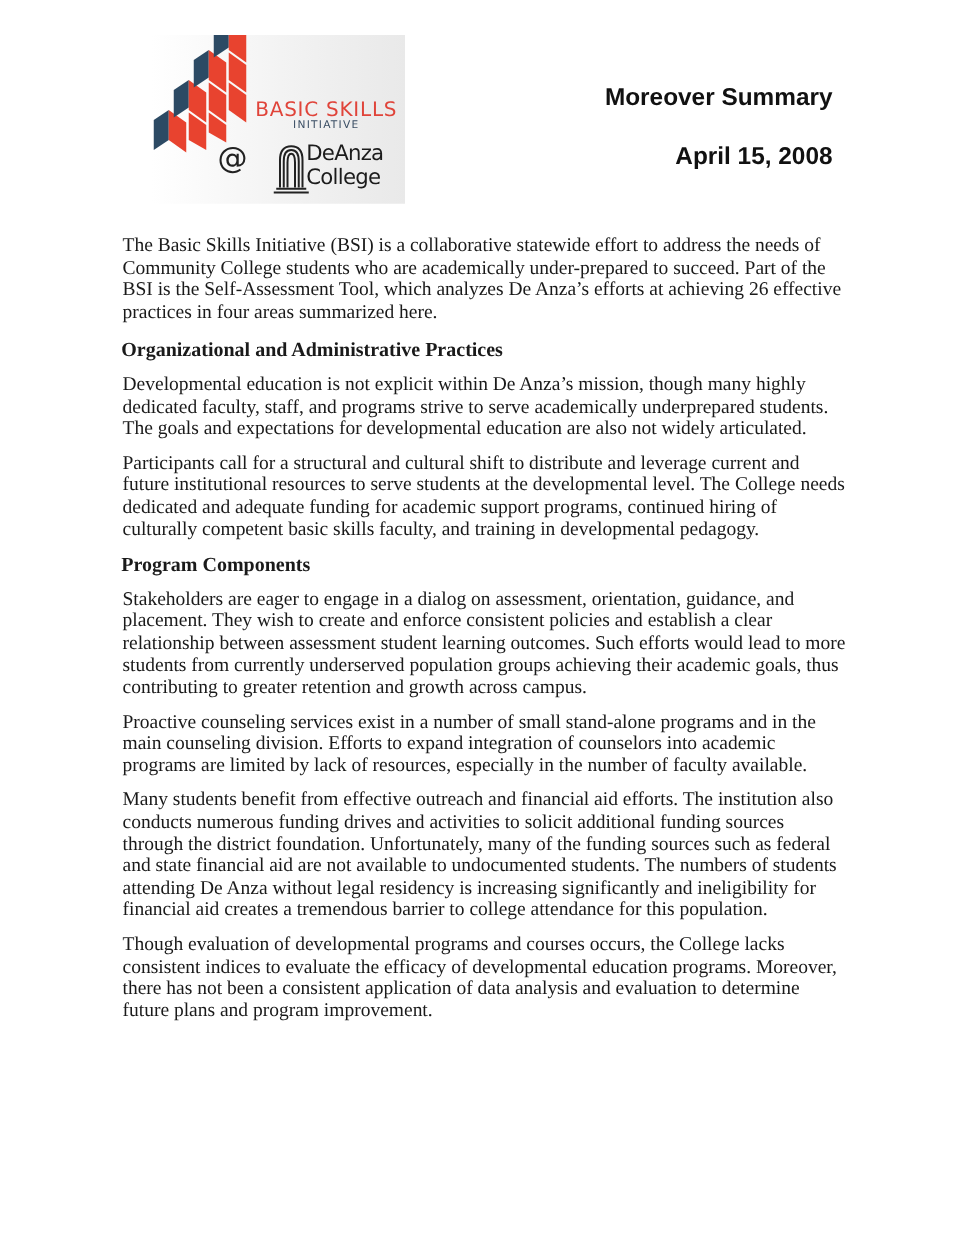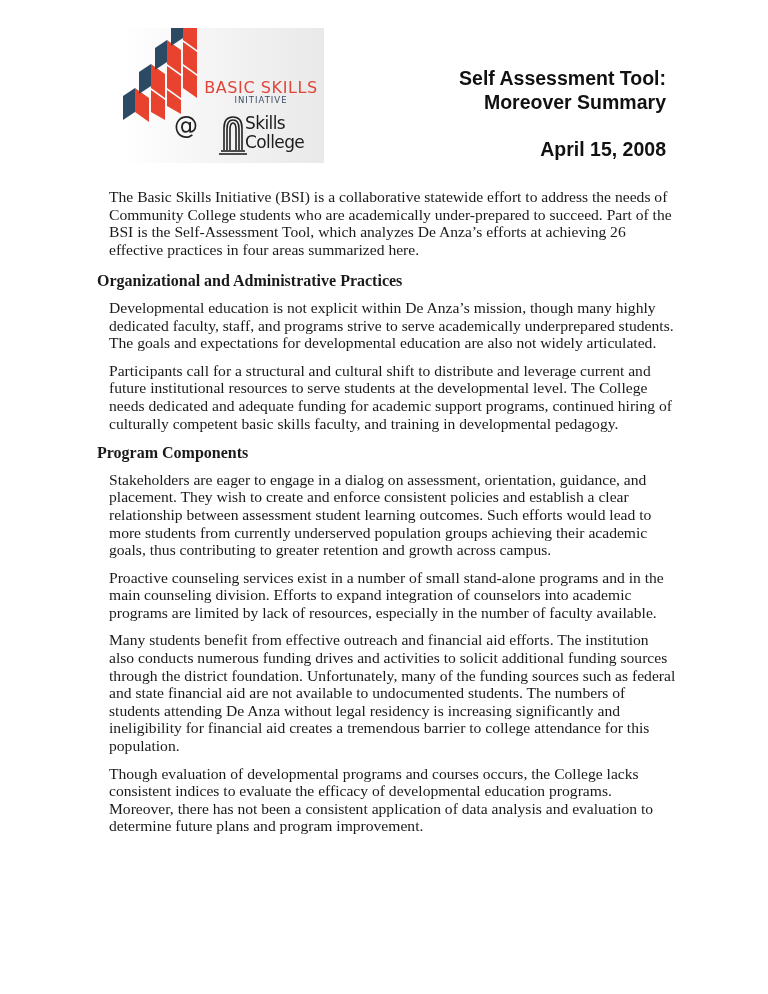--- a/index.html
+++ b/index.html
@@ -30,21 +30,21 @@
   }
   .title-block {
     position: absolute; right: 102px; top: 66px; text-align: right;
     font-family: "Liberation Sans", sans-serif; font-weight: bold; font-size: 19.5px; line-height: 24px; color: #111;
   }
   .title-block .date { margin-top: 23px; }
   .content {
     position: absolute; left: 97px; top: 188px; width: 580px;
     font-family: "Liberation Serif", serif; font-size: 15.6px; line-height: 17.6px; color: #1a1a1a;
   }
-  .content p { margin: 0 0 10px 12px; }
+  .content p { margin: 0 0 10px 1px; }
   .content h3 { margin: 12px 0 9px 0; font-size: 16px; font-weight: bold; line-height: 17.6px; }
   .content .intro { margin-bottom: 14px; }
 </style>
 </head>
 <body>
 
 <div class="logo">
   <svg width="203" height="135">
 
     <polygon points="2,68 14,60 14,84 2,92" fill="#2c4a64"></polygon>
@@ -70,27 +70,26 @@
       <path d="M6,34 L6,13 Q6,4 12,4 Q18,4 18,13 L18,34"></path>
       <path d="M9,34 L9,14 Q9,7 12,7 Q15,7 15,14 L15,34"></path>
       <line x1="0" y1="35" x2="24" y2="35"></line>
       <line x1="-2" y1="38" x2="26" y2="38"></line>
     </g>
   </svg>
   <div class="bsi-text">BASIC SKILLS</div>
   <div class="init-text">INITIATIVE</div>
   <div class="at-text">@</div>
   <div class="deanza">
-    <div>Skills</div>
+    <div>DeAnza</div>
     <div>College</div>
   </div>
 </div>
 
 <div class="title-block">
-  <div>Self Assessment Tool:</div>
   <div>Moreover Summary</div>
   <div class="date">April 15, 2008</div>
 </div>
 
 <div class="content">
   <p class="intro">The Basic Skills Initiative (BSI) is a collaborative statewide effort to address the needs of Community College students who are academically under-prepared to succeed.  Part of the BSI is the Self-Assessment Tool, which analyzes De Anza’s efforts at achieving 26 effective practices in four areas summarized here.</p>
 
   <h3>Organizational and Administrative Practices</h3>
   <p>Developmental education is not explicit within De Anza’s mission, though many highly dedicated faculty, staff, and programs strive to serve academically underprepared students. The goals and expectations for developmental education are also not widely articulated.</p>
   <p>Participants call for a structural and cultural shift to distribute and leverage current and future institutional resources to serve students at the developmental level. The College needs dedicated and adequate funding for academic support programs, continued hiring of culturally competent basic skills faculty, and training in developmental pedagogy.</p>

